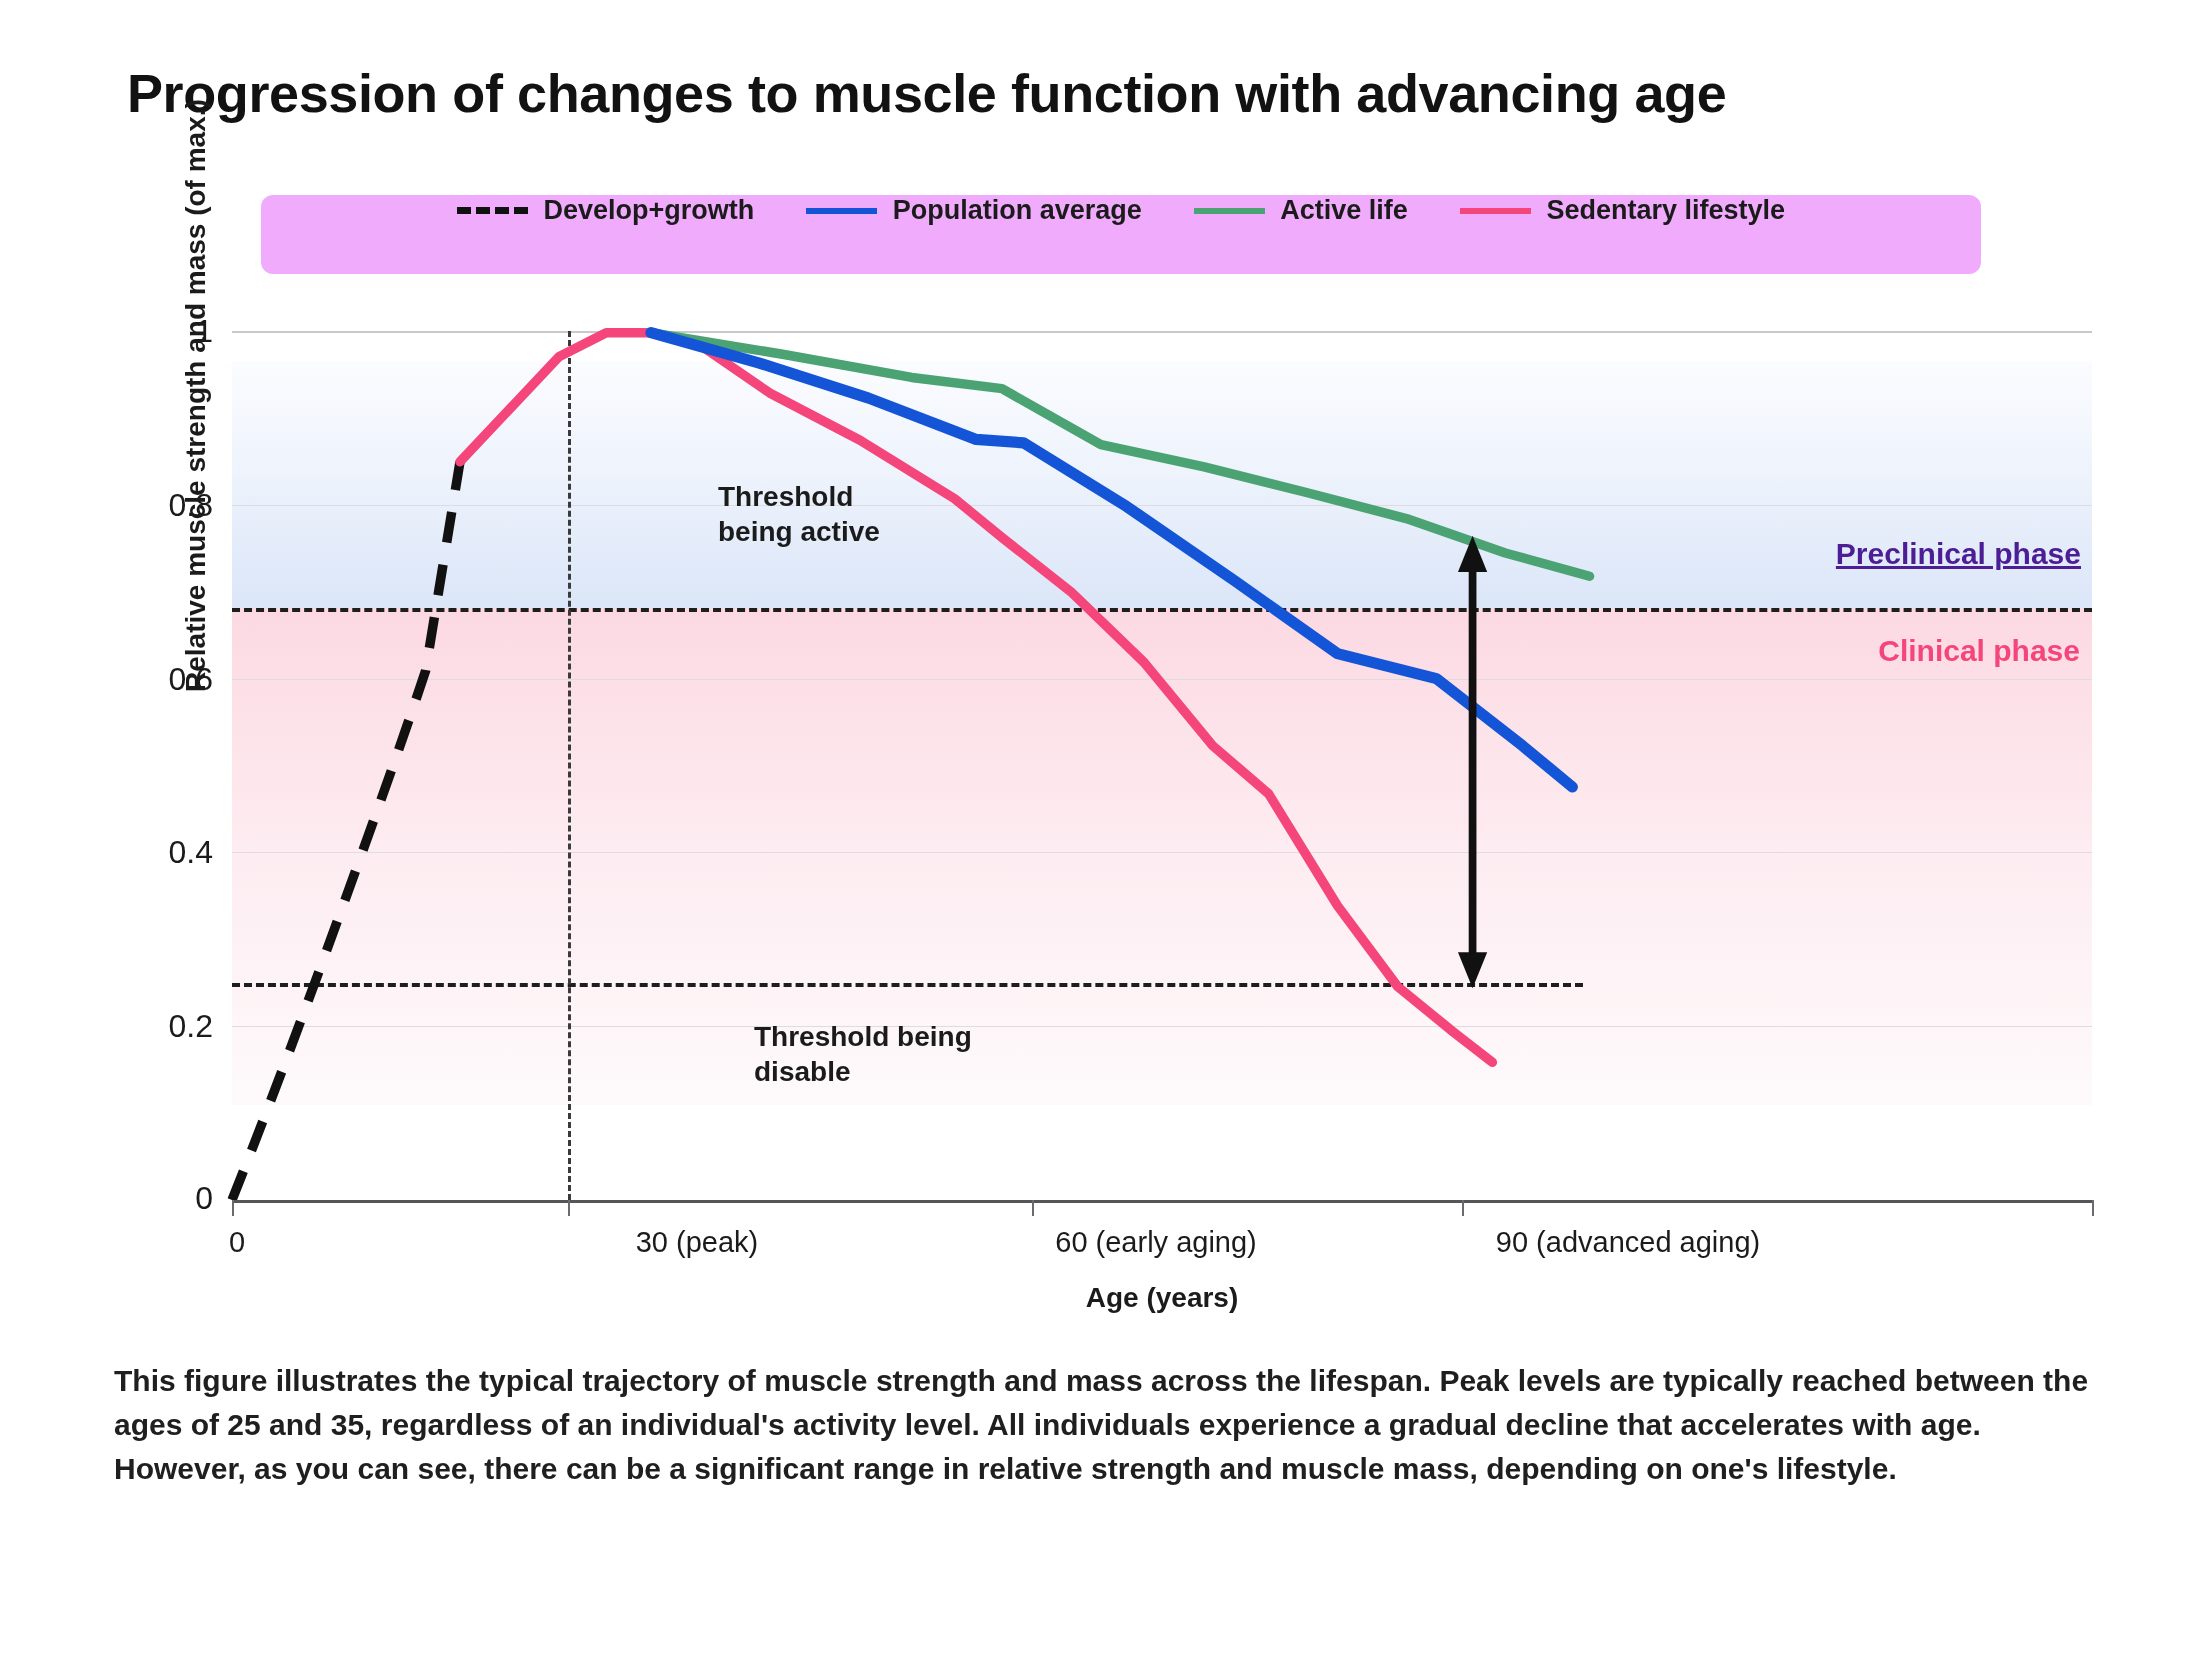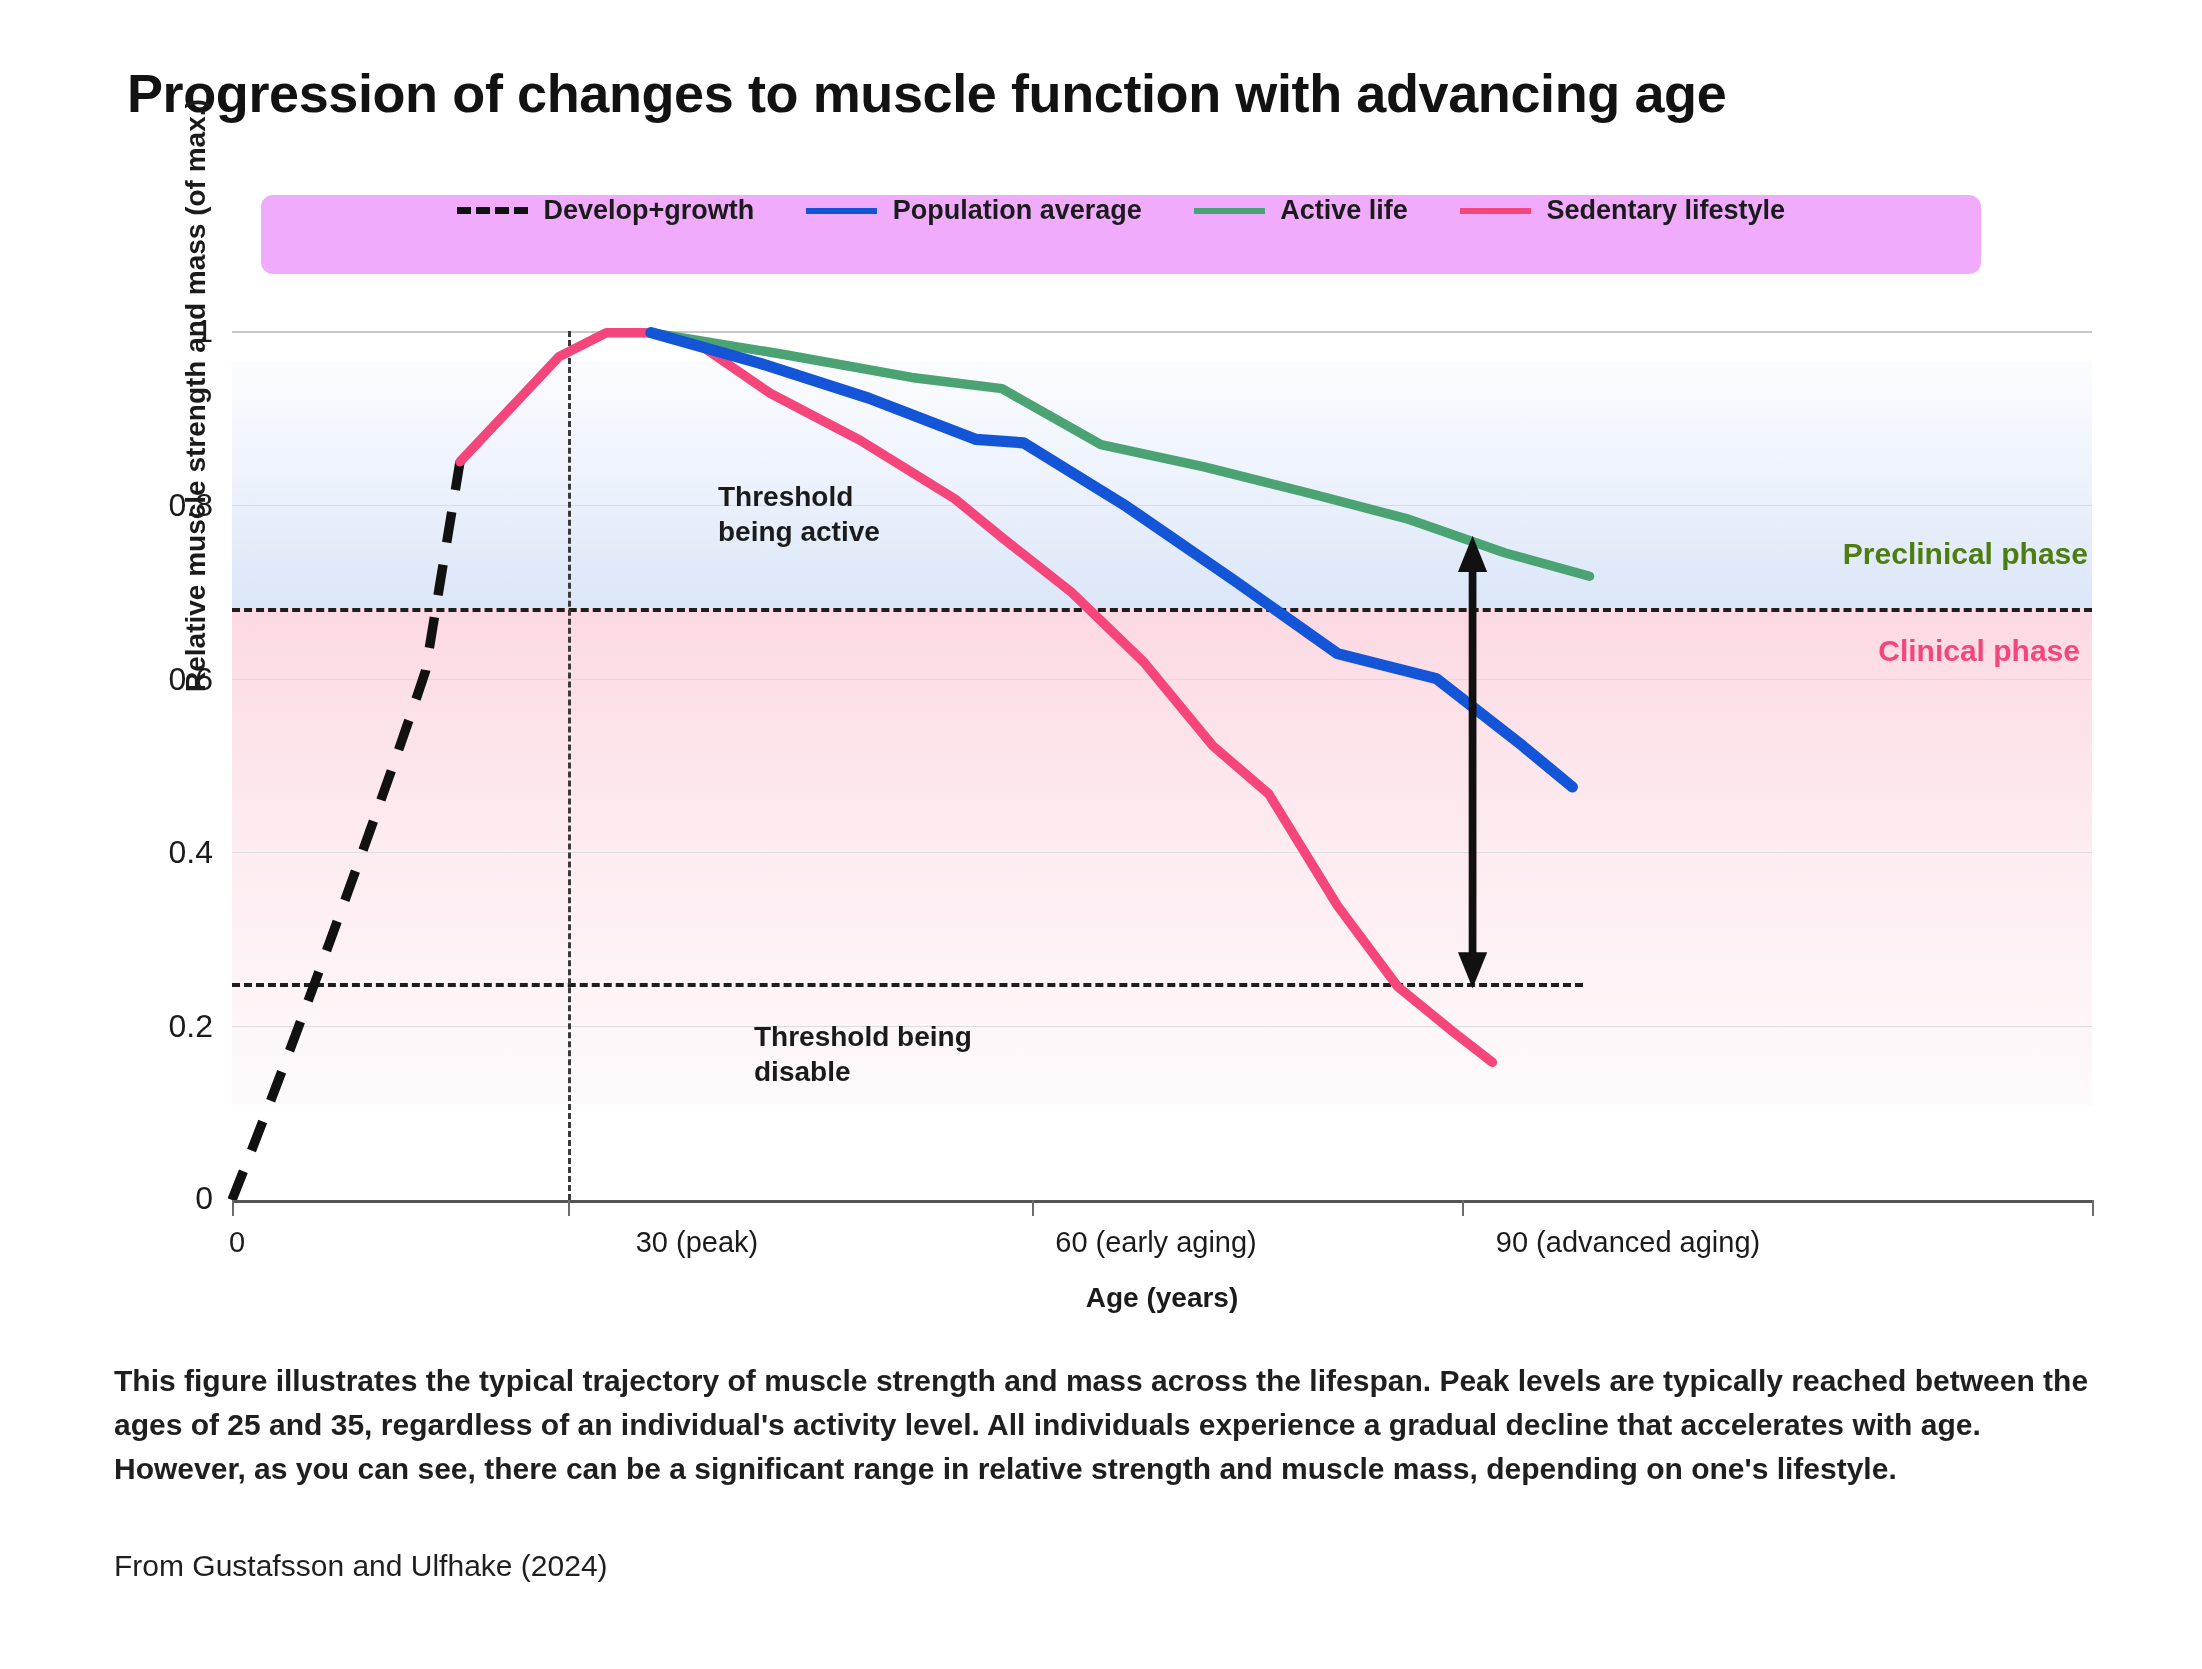--- a/index.html
+++ b/index.html
@@ -322,23 +322,22 @@
       <div class="ylabel-tick" style="left:-71px; top:867px; width:52px;">0</div>
 
       <div class="axis-title-y">Relative muscle strength and mass (of max.)</div>
       <div class="axis-title-x">Age (years)</div>
 
       <div class="annot" style="left:486px; top:148px;">Threshold
 being active</div>
       <div class="annot" style="left:486px; top:688px;margin-left:36px;">Threshold being
 disable</div>
 
-      <div class="phase-label" style="right:4px; top:206px; color:#4d7c0f;">Preclinical phase</div>
+      <div class="phase-label" style="right:11px; top:206px; color:#4c1d95;text-decoration:underline;">Preclinical phase</div>
       <div class="phase-label" style="right:12px; top:303px; color:#f4467a;">Clinical phase</div>
 
     </div>
   </div>
 
   <div class="caption">This figure illustrates the typical trajectory of muscle strength and mass across the lifespan. Peak levels are typically reached between the ages of 25 and 35, regardless of an individual's activity level. All individuals experience a gradual decline that accelerates with age. However, as you can see, there can be a significant range in relative strength and muscle mass, depending on one's lifestyle.</div>
-  <div class="attrib">From Gustafsson and Ulfhake (2024)</div>
 
 </div>
 
 
 </body></html>

